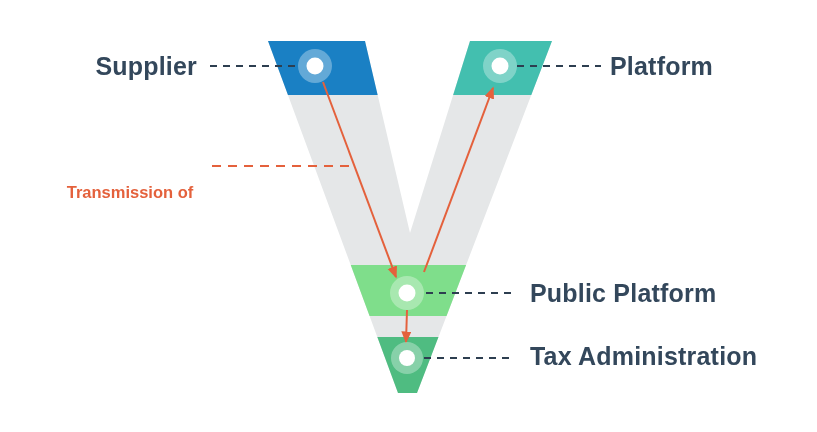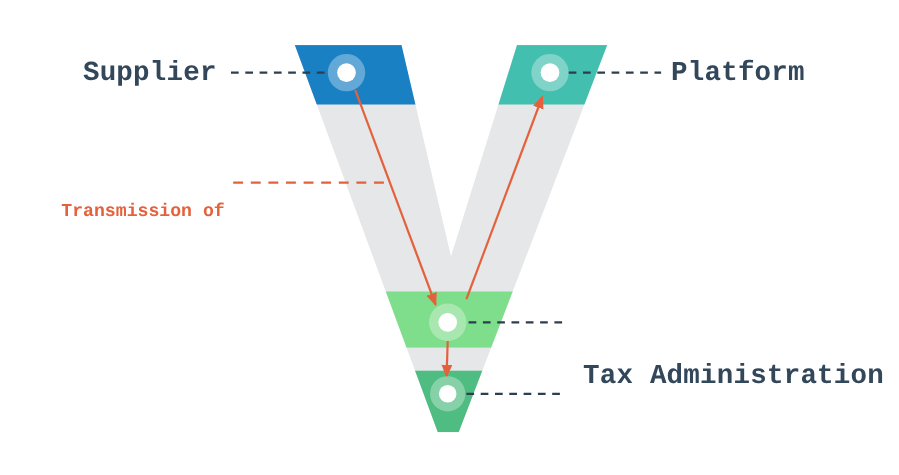--- a/index.html
+++ b/index.html
@@ -1,20 +1,20 @@
 <!DOCTYPE html>
 <html><head>
 <meta charset="utf-8">
 <style>
   html,body{margin:0;padding:0;background:#fff;}
   .stage{
     position:relative;
     width:817px;height:432px;
     background:#ffffff;
-    font-family:Liberation Mono, monospace;
+    font-family:Liberation Sans, sans-serif;
     overflow:hidden;
   }
   .stage svg{position:absolute;left:0;top:0;}
   .label{
     position:absolute;
     font-weight:bold;
     font-size:25px;
     color:#33475b;
     white-space:nowrap;
     transform:translateY(-50%);
@@ -83,20 +83,21 @@
       <line x1="424" y1="358" x2="514" y2="358" stroke="#2d3e50"></line>
     </g>
 
     <line x1="212" y1="166" x2="352" y2="166" stroke-width="2" stroke-dasharray="9 7" stroke="#e4613c"></line>
   </svg>
 
   <div class="label right-align" style="right:620px;top:66px;">Supplier</div>
 
   <div class="label" style="left:610px;top:66px;">Platform</div>
 
+  <div class="label" style="left:530px;top:293px;">Public Platform</div>
 
-  <div class="label" style="left:530px;top:342px;text-align:right;">Tax Administration</div>
+  <div class="label" style="left:530px;top:356px;text-align:right;">Tax Administration</div>
 
   <div class="annotation" style="left:25px;top:164px;">
     <div>Transmission of</div>
   </div>
 
 </div>
 
 </body></html>

